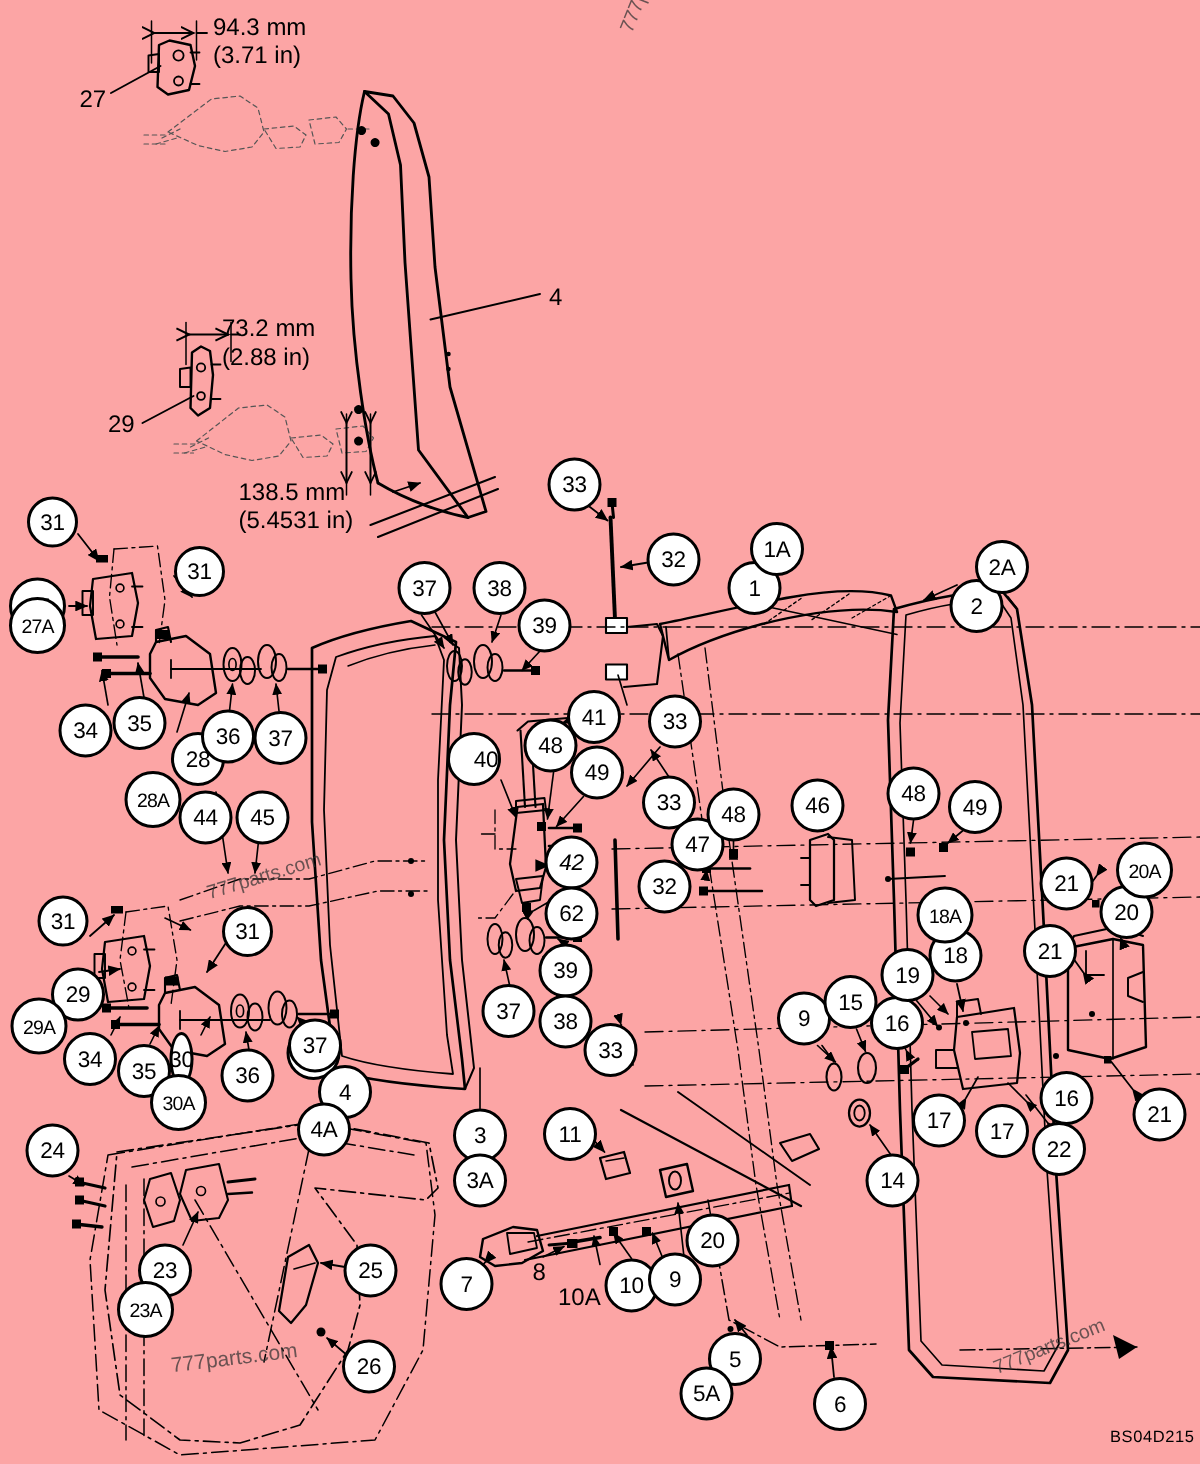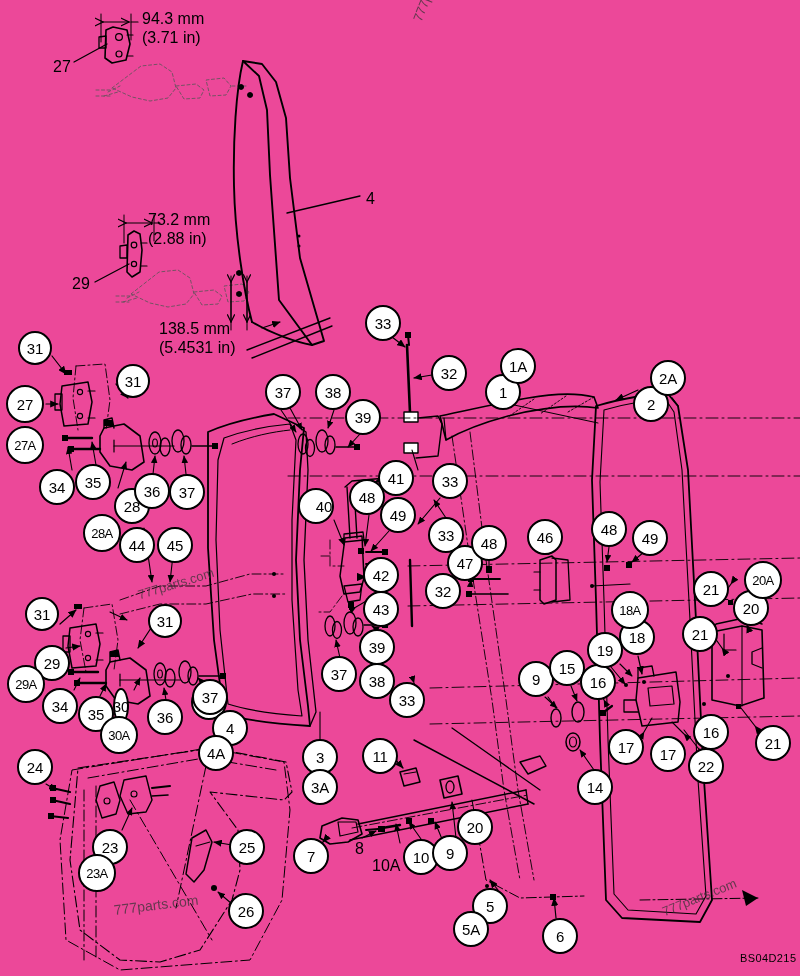--- a/index.html
+++ b/index.html
@@ -5,21 +5,21 @@
 <style>
   html, body {
     margin: 0;
     padding: 0;
     background: #ffffff;
   }
   #sheet {
     position: relative;
     width: 800px;
     height: 976px;
-    background: #ec4899;
+    background: #fca5a5;
     overflow: hidden;
     font-family: "Liberation Sans", sans-serif;
     color: #000;
   }
   #artwork {
     position: absolute;
     left: 0; top: 0;
     width: 800px; height: 976px;
   }
   
@@ -507,21 +507,21 @@
       <div class="plainlabel" style="left: 53px; top: 58px;">27</div>
       <div class="plainlabel" style="left: 72px; top: 275px;">29</div>
       <div class="plainlabel" style="left: 366px; top: 190px;">4</div>
       <div class="plainlabel" style="left: 355px; top: 840px;">8</div>
       <div class="plainlabel" style="left: 372px; top: 857px;">10A</div>
     </div>
 
   <div id="callout-layer">
       <div class="balloon" style="left: 18px; top: 331px; width: 34px; height: 34px;">31</div>
       <div class="balloon" style="left: 6px; top: 385px; width: 38px; height: 38px;">27</div>
-      <div class="balloon w2" style="left: 6px; top: 426px; width: 38px; height: 38px; text-align: right;">27A</div>
+      <div class="balloon w2" style="left: 6px; top: 398px; width: 38px; height: 38px; text-align: right;">27A</div>
       <div class="balloon" style="left: 116px; top: 364px; width: 34px; height: 34px;">31</div>
       <div class="balloon" style="left: 39px; top: 469px; width: 36px; height: 36px;">34</div>
       <div class="balloon" style="left: 75px; top: 464px; width: 36px; height: 36px;">35</div>
       <div class="balloon" style="left: 114px; top: 488px; width: 36px; height: 36px;">28</div>
       <div class="balloon w2" style="left: 83px; top: 514px; width: 38px; height: 38px;">28A</div>
       <div class="balloon" style="left: 134px; top: 473px; width: 36px; height: 36px;">36</div>
       <div class="balloon" style="left: 169px; top: 474px; width: 36px; height: 36px;">37</div>
       <div class="balloon" style="left: 119px; top: 527px; width: 36px; height: 36px;">44</div>
       <div class="balloon" style="left: 157px; top: 527px; width: 36px; height: 36px;">45</div>
       <div class="balloon" style="left: 25px; top: 597px; width: 34px; height: 34px;">31</div>
@@ -542,22 +542,22 @@
       <div class="balloon w2" style="left: 78px; top: 854px; width: 38px; height: 38px;">23A</div>
       <div class="balloon" style="left: 229px; top: 829px; width: 36px; height: 36px;">25</div>
       <div class="balloon" style="left: 228px; top: 893px; width: 36px; height: 36px; text-align: center;">26</div>
       <div class="balloon" style="left: 265px; top: 374px; width: 36px; height: 36px;">37</div>
       <div class="balloon" style="left: 315px; top: 374px; width: 36px; height: 36px;">38</div>
       <div class="balloon" style="left: 345px; top: 399px; width: 36px; height: 36px;">39</div>
       <div class="balloon" style="left: 298px; top: 488px; width: 36px; height: 36px; padding-left: 16px;">40</div>
       <div class="balloon" style="left: 349px; top: 479px; width: 36px; height: 36px;">48</div>
       <div class="balloon" style="left: 380px; top: 497px; width: 36px; height: 36px;">49</div>
       <div class="balloon" style="left: 378px; top: 460px; width: 36px; height: 36px;">41</div>
-      <div class="balloon" style="left: 363px; top: 557px; width: 36px; height: 36px;">42</div>
-      <div class="balloon" style="left: 363px; top: 591px; width: 36px; height: 36px;">43</div>
+      <div class="balloon" style="left: 363px; top: 557px; width: 36px; height: 36px; font-style: italic;">42</div>
+      <div class="balloon" style="left: 363px; top: 591px; width: 36px; height: 36px;">62</div>
       <div class="balloon" style="left: 359px; top: 629px; width: 36px; height: 36px;">39</div>
       <div class="balloon" style="left: 321px; top: 656px; width: 36px; height: 36px;">37</div>
       <div class="balloon" style="left: 359px; top: 663px; width: 36px; height: 36px;">38</div>
       <div class="balloon" style="left: 389px; top: 682px; width: 36px; height: 36px;">33</div>
       <div class="balloon" style="left: 302px; top: 739px; width: 36px; height: 36px;">3</div>
       <div class="balloon" style="left: 302px; top: 769px; width: 36px; height: 36px;">3A</div>
       <div class="balloon" style="left: 362px; top: 738px; width: 36px; height: 36px;">11</div>
       <div class="balloon" style="left: 293px; top: 838px; width: 36px; height: 36px;">7</div>
       <div class="balloon" style="left: 403px; top: 839px; width: 36px; height: 36px;">10</div>
       <div class="balloon" style="left: 432px; top: 835px; width: 36px; height: 36px;">9</div>

